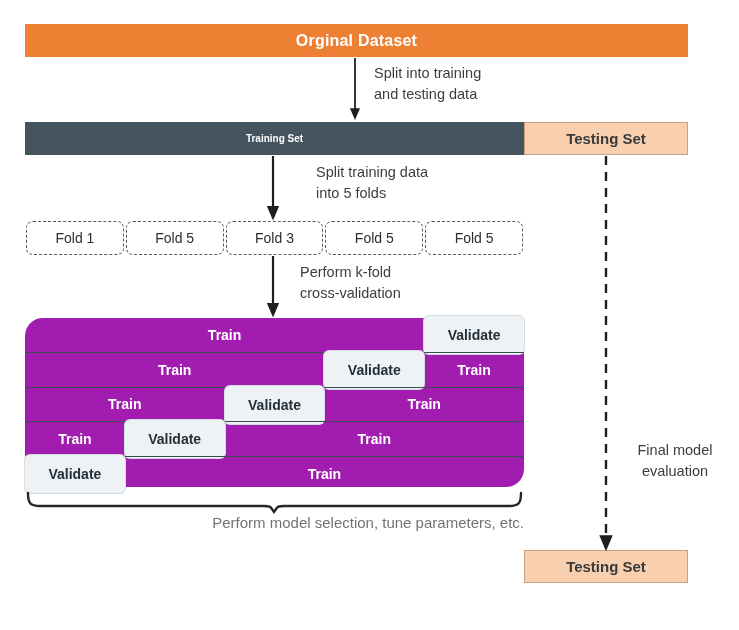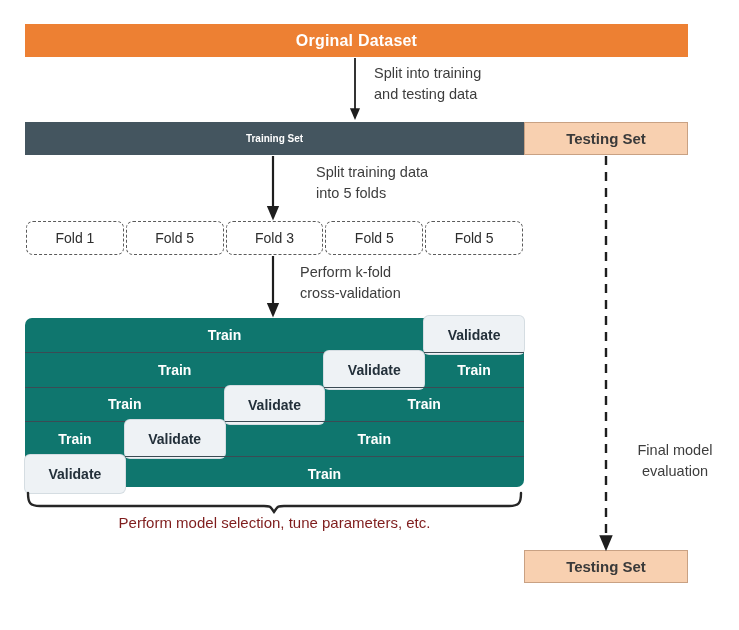--- a/index.html
+++ b/index.html
@@ -88,22 +88,22 @@
     background: #ffffff;
   }
 
   
   .cv-block {
     position: absolute;
     left: 25px;
     top: 318px;
     width: 499px;
     height: 169px;
-    background: #0f766e;
-    border-radius: 7px;
+    background: #a21caf;
+    border-radius: 18px;
     overflow: visible;
   }
   .cv-row {
     position: relative;
     height: 33.8px;
     display: flex;
     align-items: center;
   }
   .cv-row + .cv-row {
     border-top: 1px solid #3B4B54;
@@ -153,23 +153,23 @@
   .lbl-split-train-test { left: 374px; top: 63px; }
   .lbl-split-folds      { left: 316px; top: 162px; text-align: left; width: 200px; }
   .lbl-kfold            { left: 300px; top: 262px; text-align: left; width: 200px; }
   .lbl-final-eval       { left: 620px; top: 440px; text-align: center; width: 110px; }
 
   .brace-caption {
     position: absolute;
     left: 25px;
     top: 514px;
     width: 499px;
-    text-align: center;
+    text-align: right;
     font-size: 15px;
-    color: #7f1d1d;
+    color: #737373;
   }
 
   svg.overlay {
     position: absolute;
     left: 0; top: 0;
     width: 739px;
     height: 630px;
     pointer-events: none;
   }
 </style>

